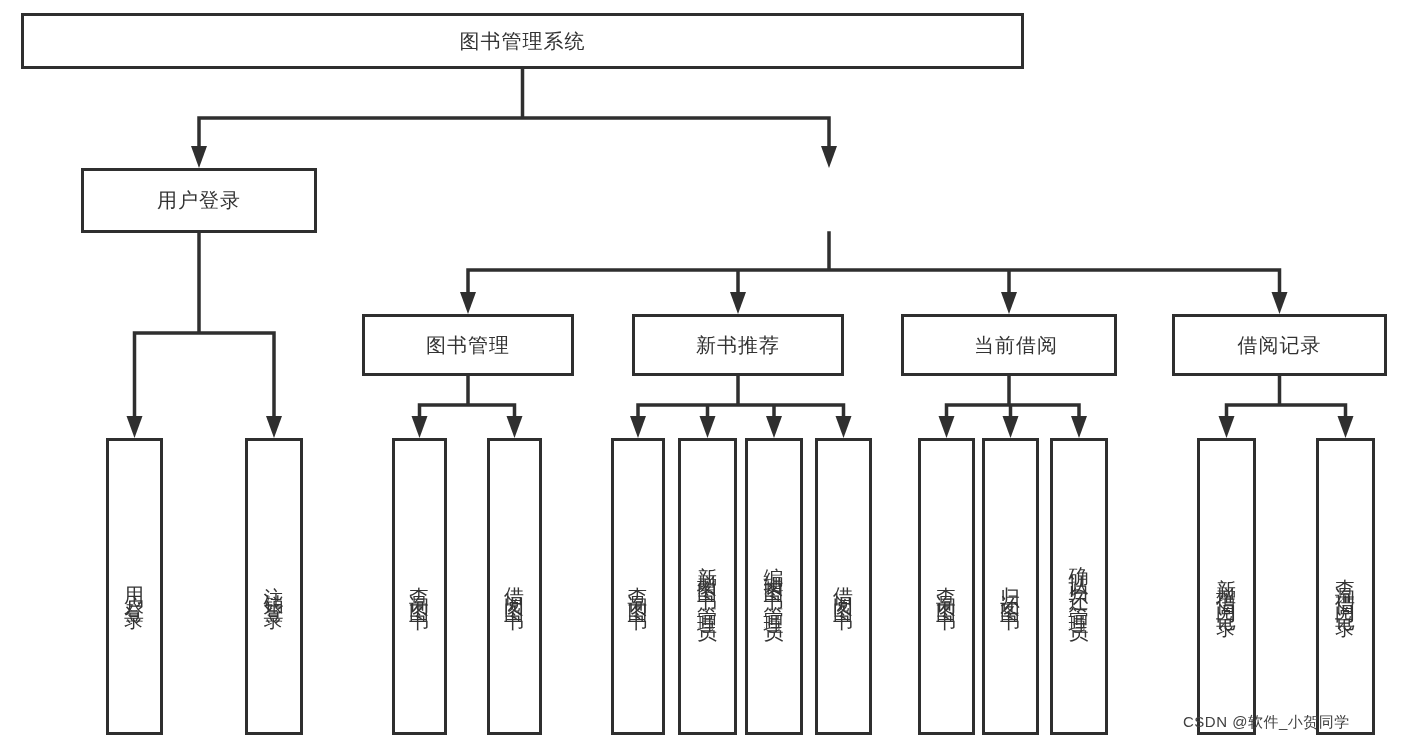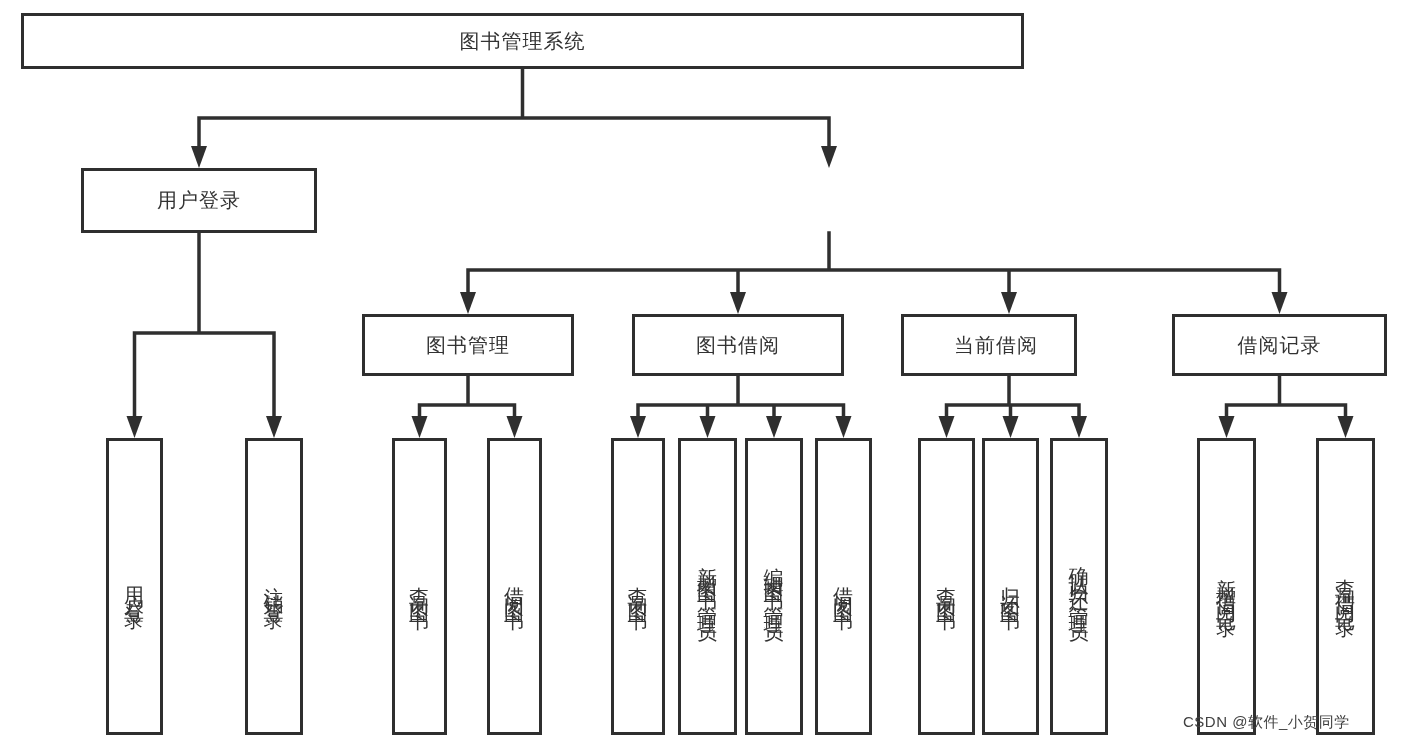--- a/index.html
+++ b/index.html
@@ -101,22 +101,22 @@
       <path d="M1218.5 416 L1234.5 416 L1226.5 438 Z"></path>
       <path d="M1337.5 416 L1353.5 416 L1345.5 438 Z"></path>
     </g>
   </svg>
 
   <div class="node" style="left:21px; top:13px; width:1003px; height:56px;">图书管理系统</div>
 
   <div class="node" style="left:81px; top:168px; width:236px; height:65px;">用户登录</div>
 
   <div class="node" style="left:362px; top:314px; width:212px; height:62px;">图书管理</div>
-  <div class="node" style="left:632px; top:314px; width:212px; height:62px;">图书借阅</div>
-  <div class="node" style="left:901px; top:314px; width:176px; height:62px;padding-left:14px;">当前借阅</div>
+  <div class="node" style="left:632px; top:314px; width:212px; height:62px;">新书推荐</div>
+  <div class="node" style="left:901px; top:314px; width:216px; height:62px;padding-left:14px;">当前借阅</div>
   <div class="node" style="left:1172px; top:314px; width:215px; height:62px;">借阅记录</div>
 
   <div class="node leaf" style="left:106px; top:438px; width:57px; height:297px;">
     <span class="vtext">用户登录</span>
   </div>
   <div class="node leaf" style="left:245px; top:438px; width:58px; height:297px;">
     <span class="vtext">注销登录</span>
   </div>
 
   <div class="node leaf" style="left:392px; top:438px; width:55px; height:297px;">

